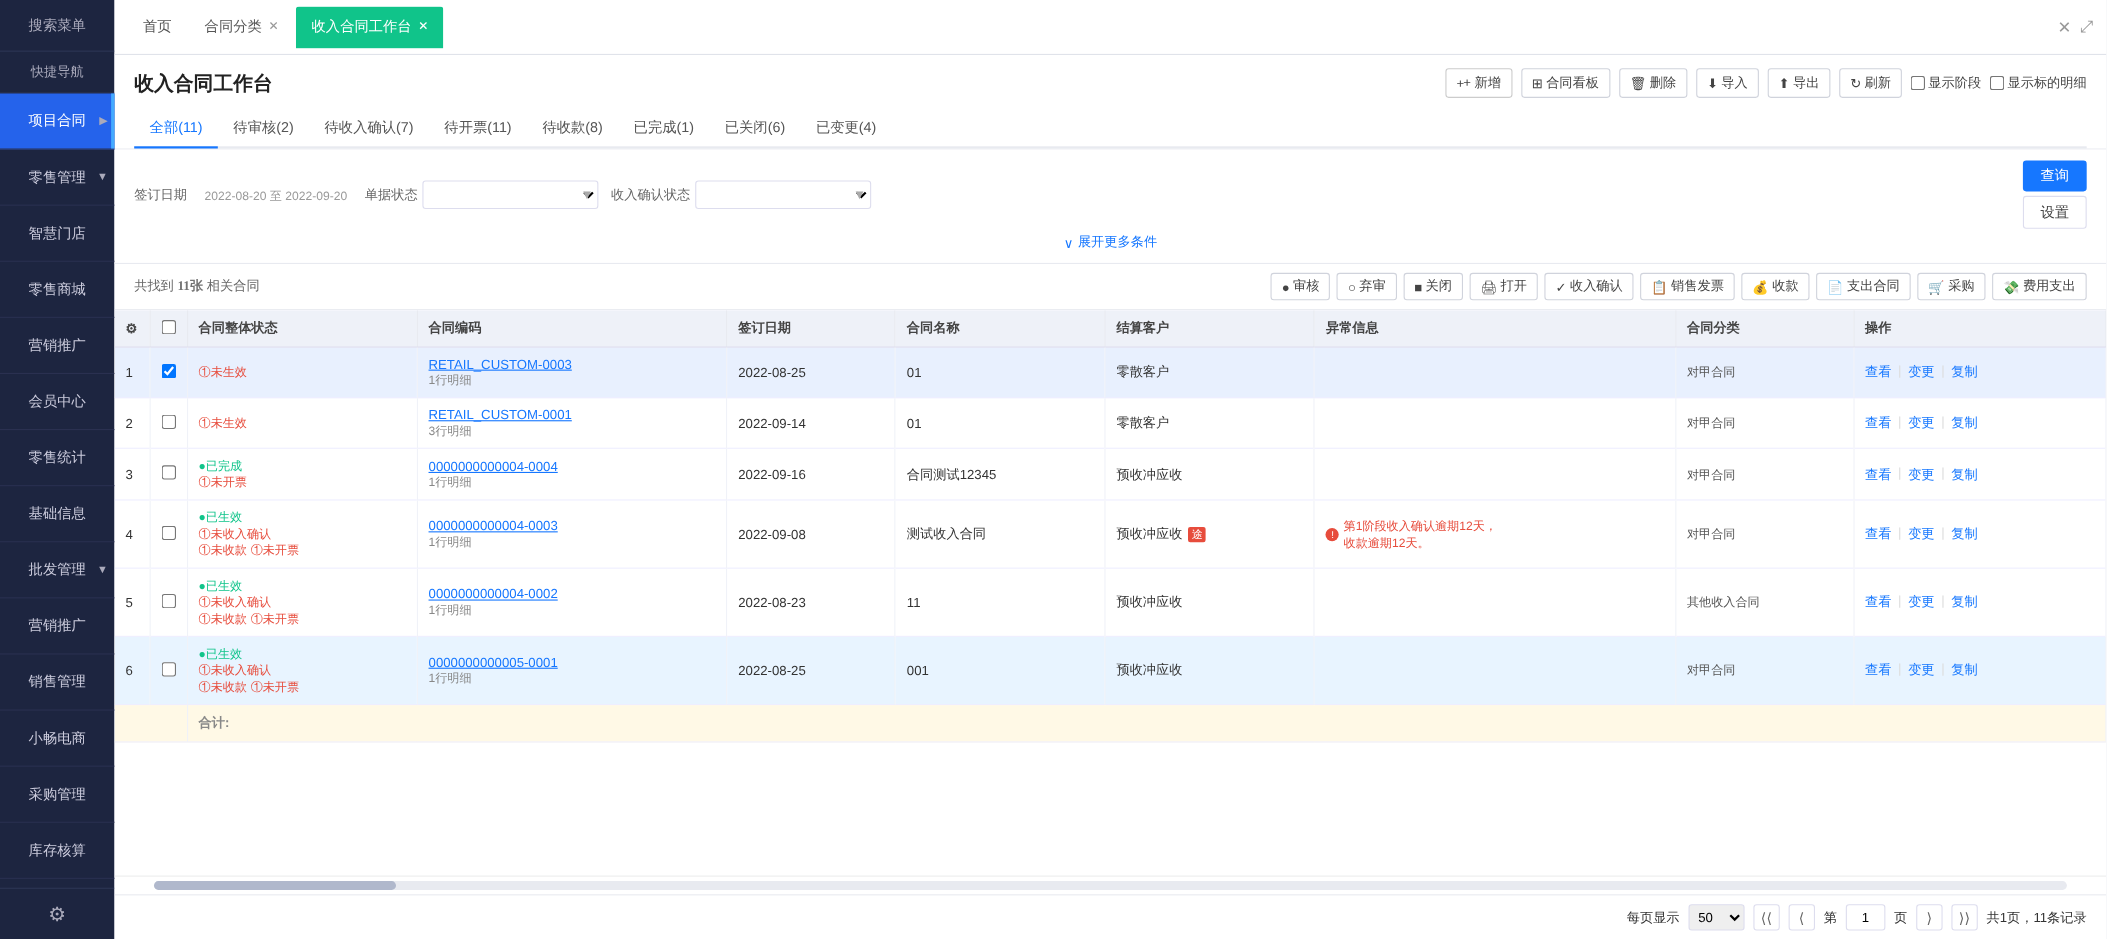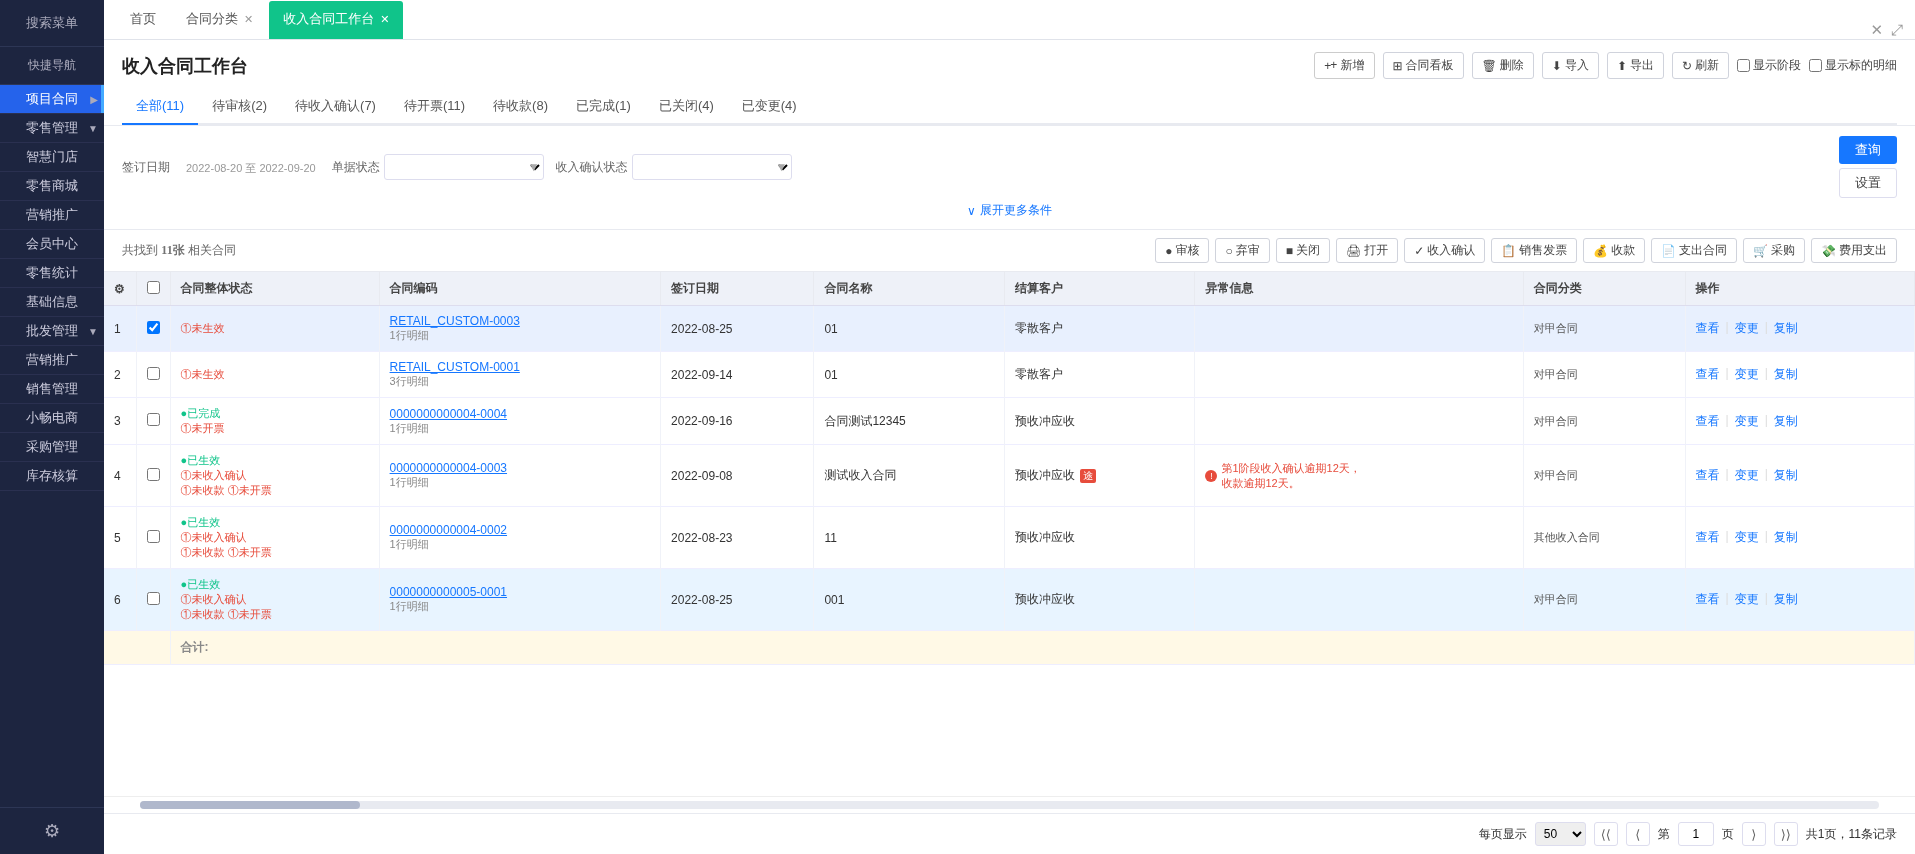--- a/index.html
+++ b/index.html
@@ -2,31 +2,31 @@
 <html><head>
   <meta charset="utf-8">
   <style>
     * { box-sizing: border-box; margin: 0; padding: 0; }
     body { font-family: 'Microsoft YaHei', Arial, sans-serif; font-size: 12px; background: #f0f2f5; color: #333; display: flex; height: 854px; overflow: hidden; }
 
     
     .sidebar { width: 104px; background: #1d2540; display: flex; flex-direction: column; height: 100%; flex-shrink: 0; }
     .sidebar-search { padding: 14px 2px; color: #aab; font-size: 13px; border-bottom: 1px solid #2d3655; text-align: center; cursor: pointer; }
     .sidebar-quick-nav { padding: 10px 8px; color: #aab; font-size: 12px; text-align: center; border-bottom: 1px solid #2d3655; cursor: pointer; }
-    .sidebar-item { padding: 5px 8px; color: #ccd; font-size: 13px; text-align: center; cursor: pointer; border-bottom: 1px solid #2a3050; position: relative; }
+    .sidebar-item { padding: 16px 8px; color: #ccd; font-size: 13px; text-align: center; cursor: pointer; border-bottom: 1px solid #2a3050; position: relative; }
     .sidebar-item.active { background: #2563eb; color: #fff; }
     .sidebar-item.active::after { content: ''; position: absolute; right: 0; top: 0; bottom: 0; width: 3px; background: #4af; }
     .sidebar-item-arrow { position: absolute; right: 6px; top: 50%; transform: translateY(-50%); font-size: 10px; color: #aab; }
     .sidebar-bottom { margin-top: auto; padding: 12px 8px; color: #aab; font-size: 18px; text-align: center; border-top: 1px solid #2d3655; cursor: pointer; }
 
     
     .main { flex: 1; display: flex; flex-direction: column; overflow: hidden; }
 
     
-    .tabs-bar { background: #fff; border-bottom: 1px solid #e0e3ea; display: flex; align-items: flex-end; padding: 0 12px; height: 40px; flex-shrink: 0; }
+    .tabs-bar { background: #fff; border-bottom: 1px solid #e0e3ea; display: flex; align-items: center; padding: 0 12px; height: 50px; flex-shrink: 0; }
     .tab-item { padding: 0 14px; height: 38px; display: flex; align-items: center; font-size: 13px; color: #555; cursor: pointer; border-bottom: 2px solid transparent; margin-right: 2px; }
     .tab-item .tab-close { margin-left: 6px; color: #999; font-size: 11px; cursor: pointer; }
     .tab-item.active-tab { background: #10c48a; color: #fff; border-radius: 3px 3px 0 0; }
     .tab-item.active-tab .tab-close { color: #fff; }
     .tab-close-all { margin-left: auto; font-size: 16px; color: #999; cursor: pointer; display: flex; align-items: center; gap: 8px; }
     .tab-close-all span { font-size: 13px; }
 
     
     .page-content { flex: 1; display: flex; flex-direction: column; overflow: hidden; background: #f5f6fa; padding: 0; }
     .page-header { background: #fff; padding: 12px 18px 0 18px; border-bottom: 1px solid #e8eaf0; flex-shrink: 0; }
@@ -211,21 +211,21 @@
         </div>
       </div>
 
       <div class="filter-tabs">
         <div class="filter-tab active">全部(11)</div>
         <div class="filter-tab">待审核(2)</div>
         <div class="filter-tab">待收入确认(7)</div>
         <div class="filter-tab">待开票(11)</div>
         <div class="filter-tab">待收款(8)</div>
         <div class="filter-tab">已完成(1)</div>
-        <div class="filter-tab">已关闭(4)</div>
+        <div class="filter-tab">已关闭(6)</div>
         <div class="filter-tab">已变更(4)</div>
       </div>
     </div>
 
     <div class="search-bar">
       <div class="search-row">
         <div class="search-field">
           <span class="search-label">签订日期</span>
         </div>
         <div style="display:flex; flex-direction:column; justify-content:center;">

